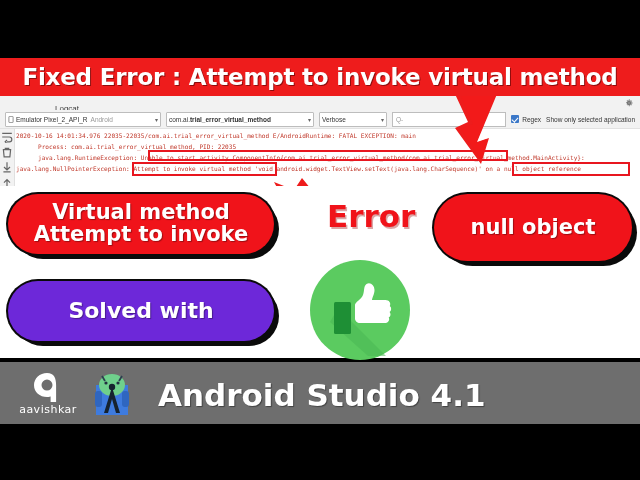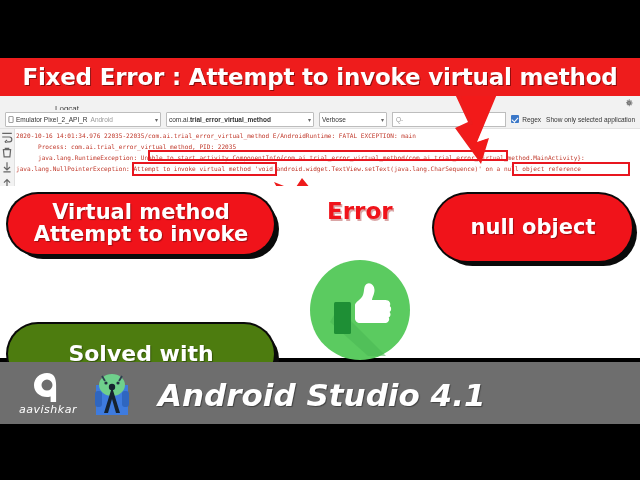--- a/index.html
+++ b/index.html
@@ -95,35 +95,35 @@
   
   .pill{
     position:absolute;display:flex;flex-direction:column;align-items:center;
     justify-content:center;border-radius:34px;color:#fff;font-weight:bold;
     font-family:"DejaVu Sans",sans-serif;text-align:center;line-height:1.04;
     box-shadow:5px 5px 0 #0a0a0a, 0 0 0 2px #0a0a0a;
   }
   .pill span{display:block;white-space:nowrap;}
   .p-red1{left:8px;top:194px;width:266px;height:60px;background:#F0131A;font-size:21px;text-shadow:1px 1px 1px rgba(0,0,0,.35);}
   .p-red2{left:434px;top:194px;width:198px;height:67px;background:#F0131A;font-size:21px;text-shadow:1px 1px 1px rgba(0,0,0,.35);}
-  .p-green{left:8px;top:281px;width:266px;height:60px;background:#4d7c0f;font-size:22px;text-shadow:1px 1px 1px rgba(0,0,0,.35);margin-top:43px;}
+  .p-green{left:8px;top:281px;width:266px;height:60px;background:#6d28d9;font-size:22px;text-shadow:1px 1px 1px rgba(0,0,0,.35);}
   .p-dark{left:434px;top:281px;width:198px;height:60px;background:#17303F;font-size:21px;text-shadow:1px 1px 2px rgba(0,0,0,.5);}
 
   .errlabel{
-    position:absolute;left:327px;top:198px;font-size:23px;font-weight:bold;
+    position:absolute;left:327px;top:198px;font-size:31px;font-weight:bold;
     color:#F0131A;font-family:"DejaVu Sans",sans-serif;
     text-shadow:1.5px 1.5px 0 rgba(150,0,0,.35);
   }
 
   .thumb{position:absolute;left:308px;top:258px;width:104px;height:104px;}
 
   
   .bottombar{
     position:absolute;left:0;top:362px;width:640px;height:66px;background:#6E6E6E;
-    display:flex;align-items:center;font-style:italic;
+    display:flex;align-items:center;
   }
   .brand{position:relative;width:76px;height:52px;margin-left:10px;flex:0 0 auto;}
   .brand .mark{position:absolute;left:20px;top:2px;width:34px;height:32px;}
   .brand .word{
     position:absolute;left:0;top:34px;width:76px;text-align:center;
     color:#fff;font-size:11px;letter-spacing:.5px;
     font-family:"DejaVu Sans",sans-serif;
   }
   .asicon{width:44px;height:48px;margin-left:4px;flex:0 0 auto;}
   .astitle{

